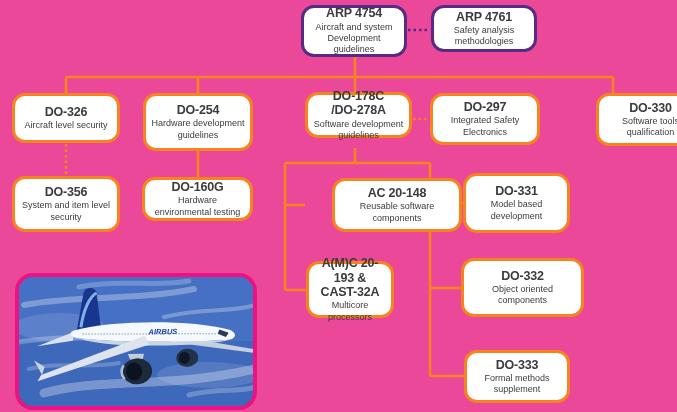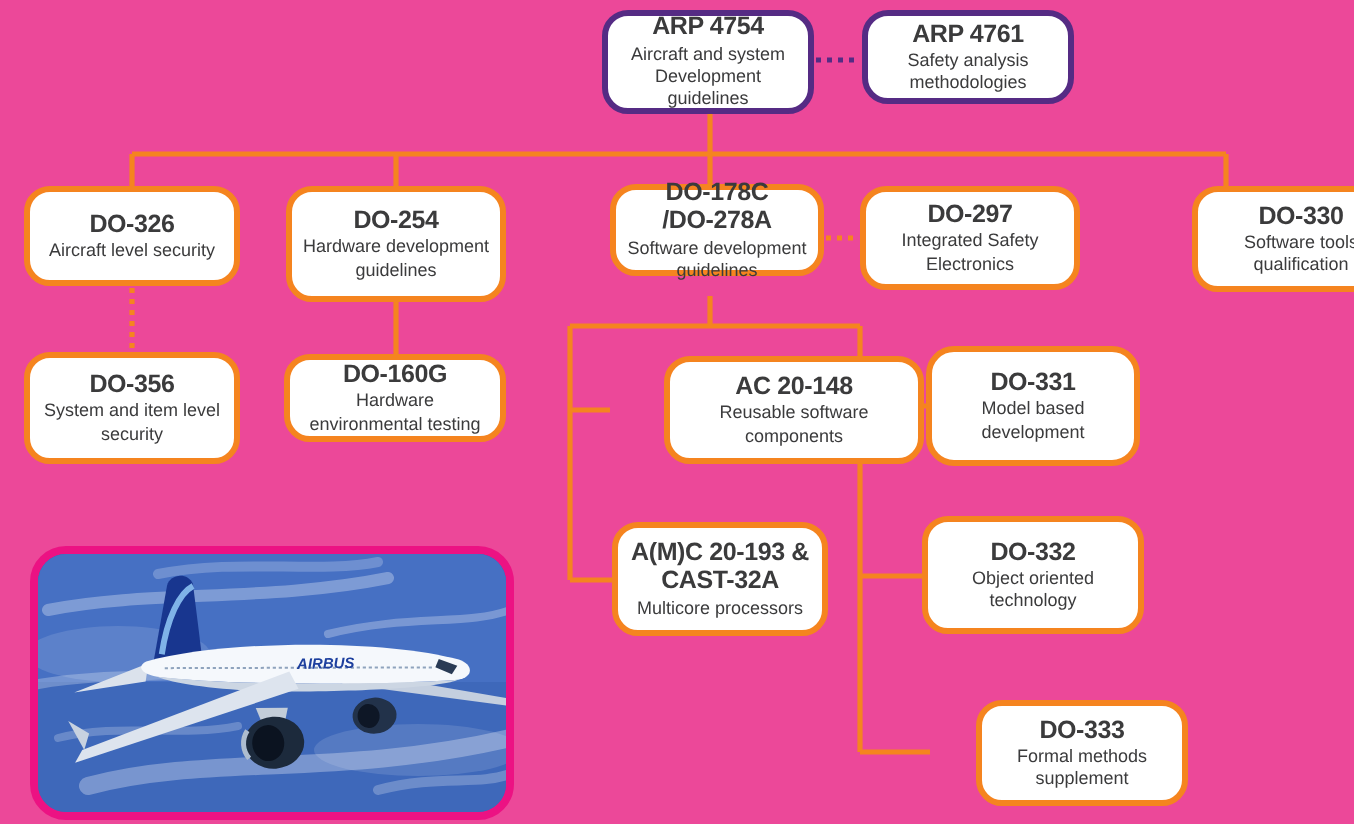--- a/index.html
+++ b/index.html
@@ -33,24 +33,24 @@
   .n-arp4754{left:301px;top:5px;width:106px;height:52px;}
   .n-arp4761{left:431px;top:5px;width:106px;height:47px;}
   .n-do326{left:12px;top:93px;width:108px;height:50px;text-align:center;}
   .n-do254{left:143px;top:93px;width:110px;height:58px;}
   .n-do178{left:305px;top:92px;width:107px;height:46px;}
   .n-do297{left:430px;top:93px;width:110px;height:52px;}
   .n-do330{left:558px;top:93px;width:109px;height:53px;margin-left:38px;}
   .n-do356{left:12px;top:176px;width:108px;height:56px;}
   .n-do160g{left:142px;top:177px;width:111px;height:44px;}
   .n-ac20148{left:304px;top:178px;width:130px;height:54px;margin-left:28px;}
-  .n-amc20193{left:306px;top:261px;width:108px;height:57px;}
+  .n-amc20193{left:306px;top:261px;width:88px;height:57px;}
   .n-do331{left:463px;top:173px;width:107px;height:60px;border-radius:14px;}
-  .n-do332{left:461px;top:258px;width:111px;height:59px;}
-  .n-do333{left:488px;top:350px;width:106px;height:53px;}
+  .n-do332{left:461px;top:258px;width:123px;height:59px;}
+  .n-do333{left:464px;top:350px;width:106px;height:53px;}
   .photo{
     position:absolute;left:15px;top:273px;width:242px;height:137px;
     box-sizing:border-box;border:4px solid var(--pink);border-radius:18px;
     overflow:hidden;background:#3e68ba;
   }
   .photo svg{display:block;}
 </style>
 </head>
 <body>
 
@@ -134,21 +134,21 @@
 CAST-32A</div>
     <div class="sub">Multicore processors</div>
   </div>
 
   <div class="node n-do331">
     <div class="code">DO-331</div>
     <div class="sub">Model based development</div>
   </div>
   <div class="node n-do332">
     <div class="code">DO-332</div>
-    <div class="sub">Object oriented technology</div>
+    <div class="sub">Object oriented components</div>
   </div>
   <div class="node n-do333">
     <div class="code">DO-333</div>
     <div class="sub">Formal methods supplement</div>
   </div>
 
   <div class="photo">
     <svg width="234" height="129" viewBox="0 0 234 129" xmlns="http://www.w3.org/2000/svg">
 
       <rect x="0" y="0" width="234" height="129" fill="#3e68ba"></rect>

